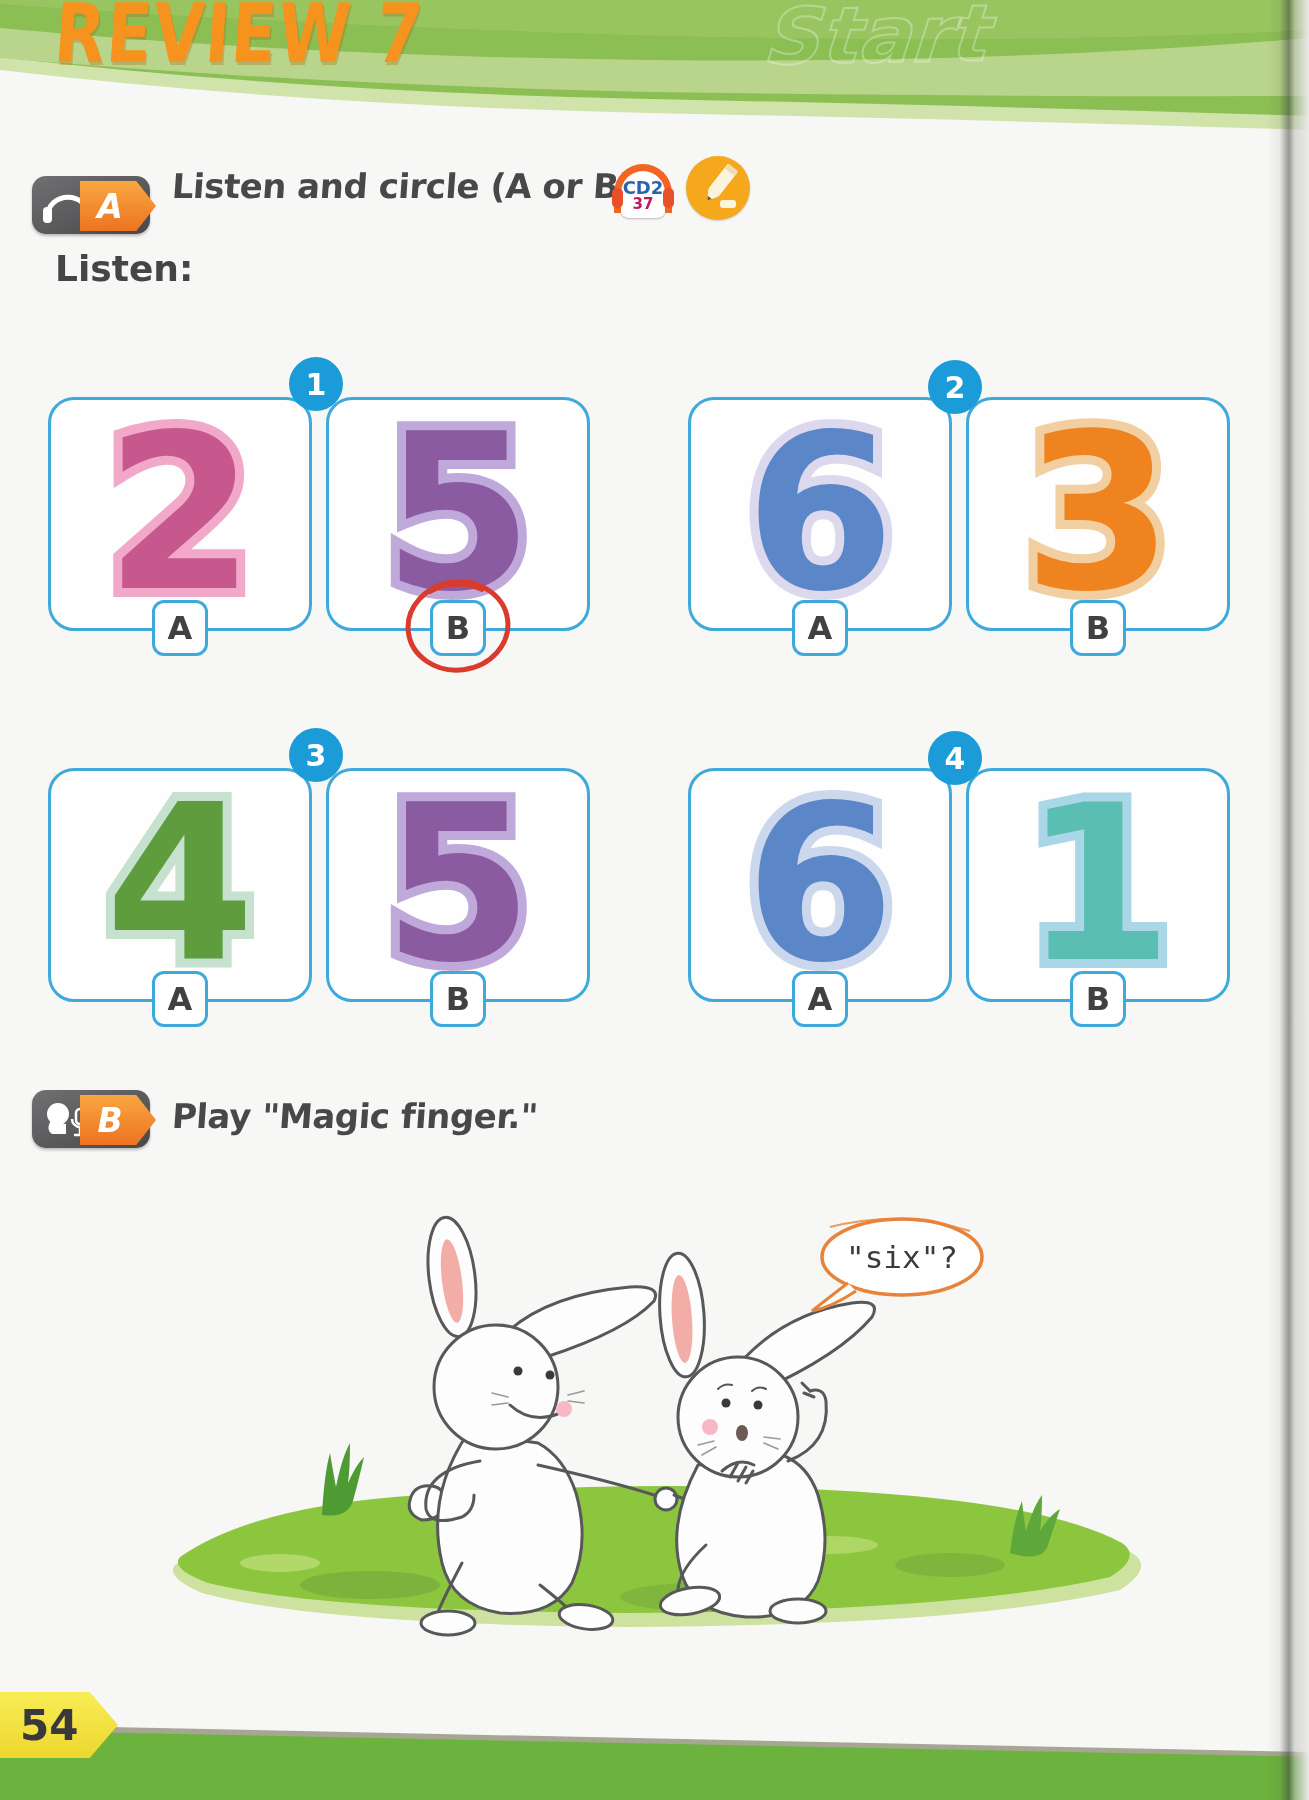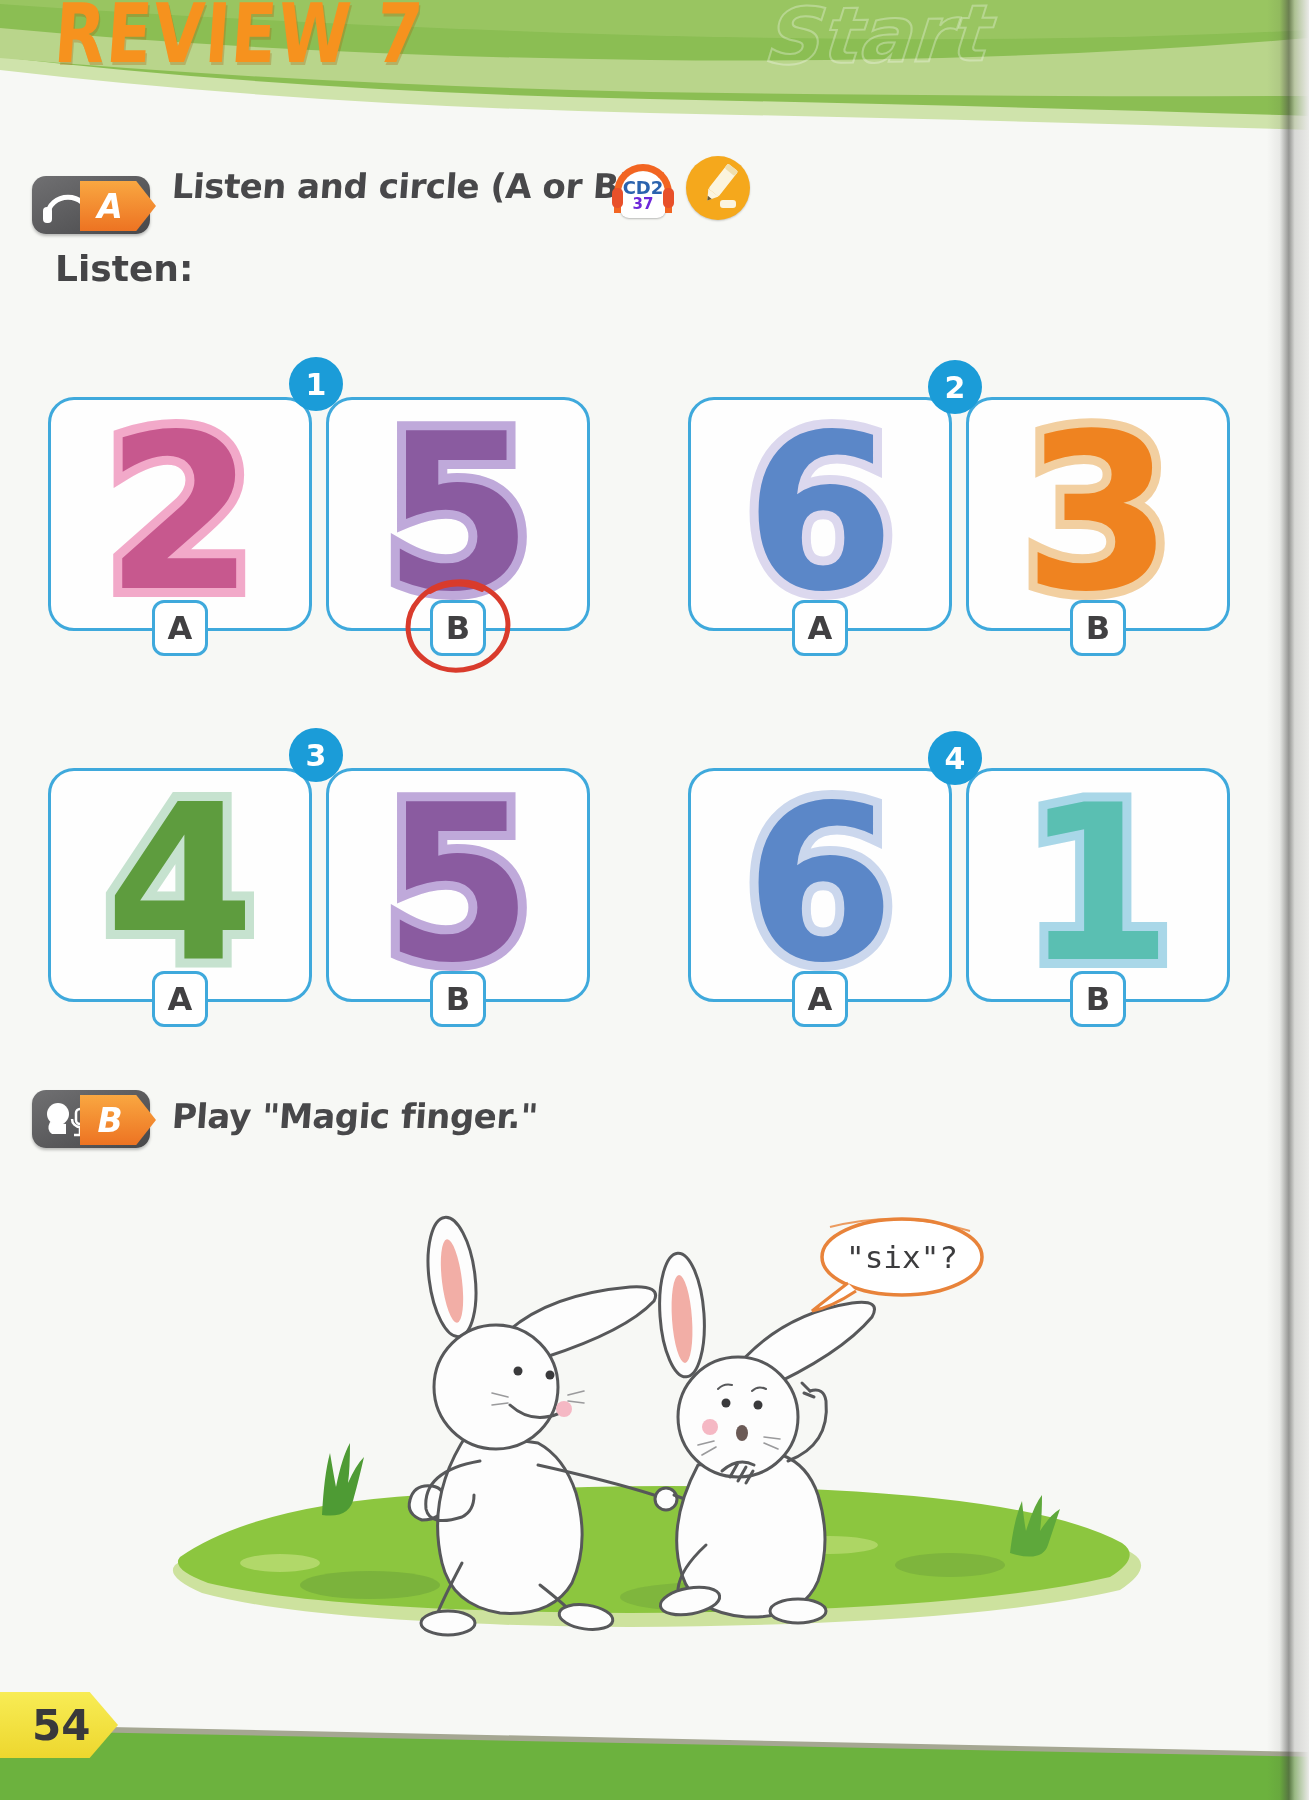--- a/index.html
+++ b/index.html
@@ -54,21 +54,21 @@
     line-height:1.0;
   }
   .cd-badge::before{ 
     content:""; position:absolute; left:-6px; right:-6px; top:-8px; height:42px;
     border:7px solid #F26522; border-bottom:none;
     border-radius:30px 30px 0 0; z-index:-1;
   }
   .cd-cup{position:absolute; width:11px; height:20px; background:#E8502A; border-radius:5px; top:16px;}
   .cd-cup.l{left:-8px}.cd-cup.r{right:-8px}
   .cd-line1{font-size:18px;font-weight:800;color:#2B63AE;}
-  .cd-line2{font-size:15px;font-weight:800;color:#6d28d9;}
+  .cd-line2{font-size:15px;font-weight:800;color:#be185d;}
   
   .pencil-circle{position:absolute; left:686px; top:156px; width:64px; height:64px; z-index:2;
     border-radius:50%; background:#F5A81C; box-shadow:0 1px 2px rgba(0,0,0,.2);}
   
   .box{
     position:absolute; width:258px; height:228px; background:#fefefe;
     border:3.5px solid #3FA9DC; border-radius:26px;
   }
   .pos-r1a{left:48px;  top:397px;} .pos-r1b{left:326px; top:397px;}
   .pos-r2a{left:688px; top:397px;} .pos-r2b{left:966px; top:397px;}
@@ -111,21 +111,21 @@
   }
   .bottom-band{
     position:absolute; left:0; bottom:0; width:100%; height:80px; background:#6CB23E;
     clip-path:polygon(0 13%, 100% 46%, 100% 100%, 0 100%); z-index:5;
   }
   .page-tab{
     position:absolute; left:0px; top:1692px; width:118px; height:66px; z-index:6;
     background:linear-gradient(#F8EC55,#EDD72E);
     clip-path:polygon(0 0,76% 0,100% 50%,76% 100%,0 100%);
     display:flex; align-items:center; font-weight:800; font-size:42px; color:#39393B;
-    padding-left:32px; box-sizing:border-box;
+    padding-left:20px; box-sizing:border-box;
     filter:drop-shadow(1px 2px 1px rgba(0,0,0,.3));
   }
   .page-curl{
     position:absolute; right:0; top:0; width:42px; height:1800px; z-index:9;
     background:linear-gradient(to right,
       rgba(0,0,0,0) 0%, rgba(60,60,58,.08) 30%, rgba(70,70,68,.55) 52%,
       rgba(190,190,188,.55) 66%, #EAEAE8 100%);
   }
 </style>
 </head>

